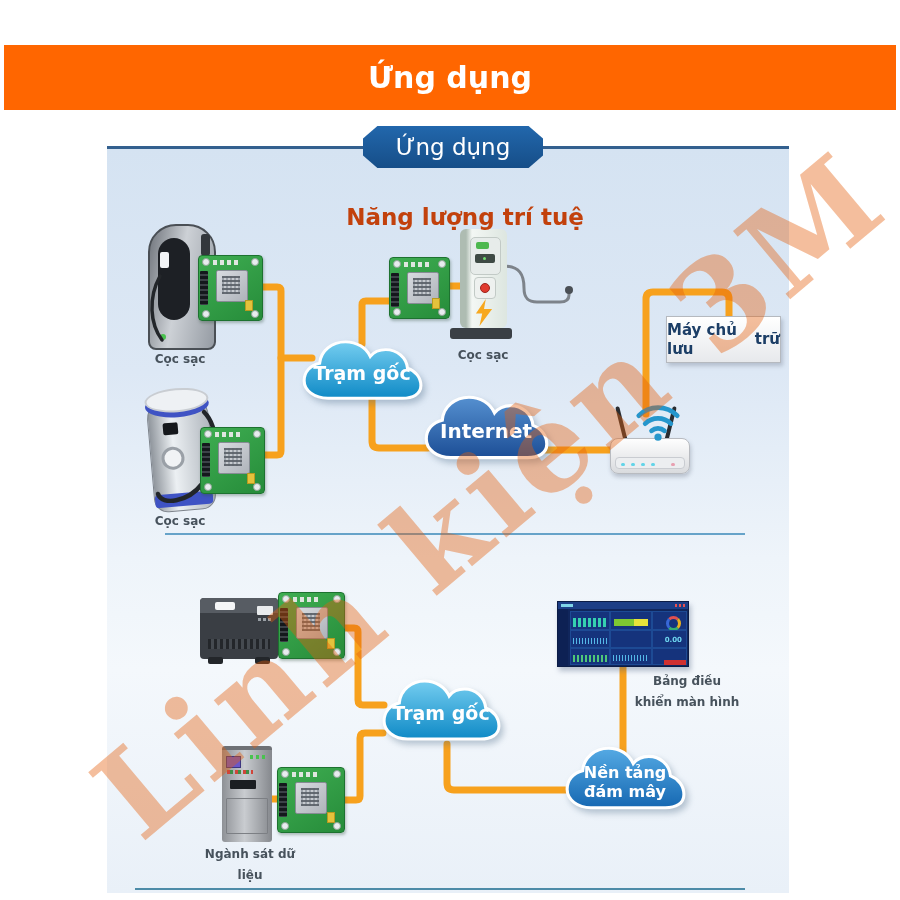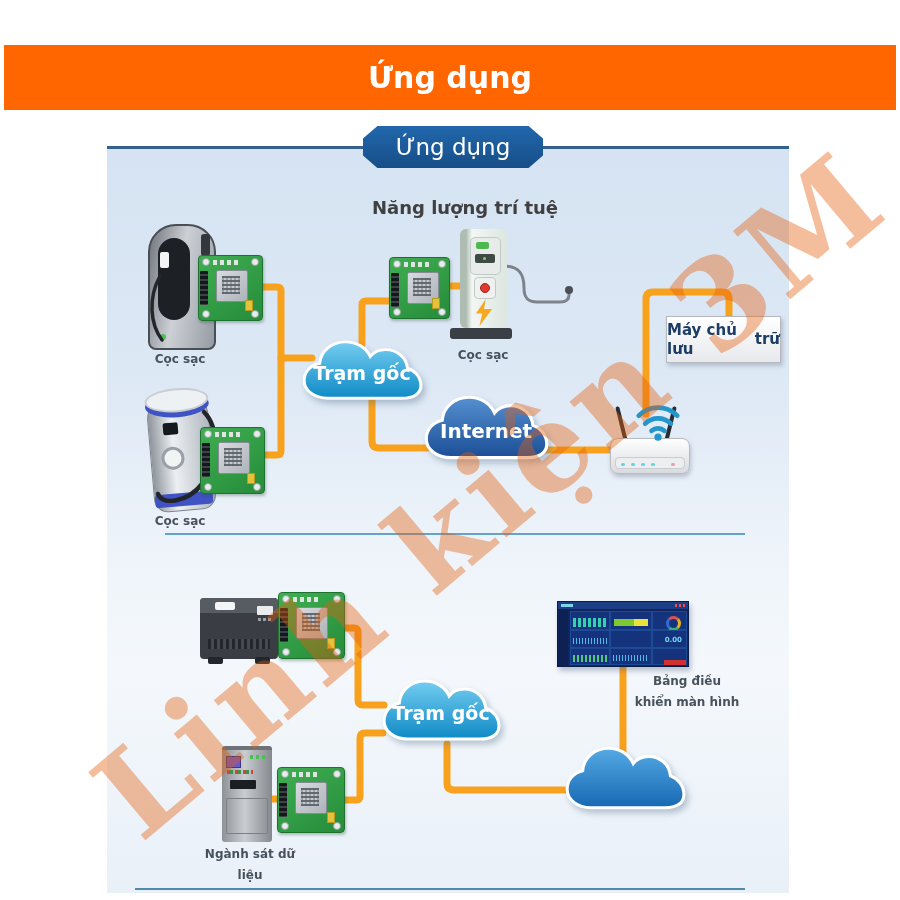--- a/index.html
+++ b/index.html
@@ -15,21 +15,21 @@
   
   .panel{left:107px;top:146px;width:682px;height:744px;
          border-top:3px solid #33608f;
          background:linear-gradient(180deg,#d5e3f2 0%,#dde8f5 30%,#eef4fa 55%,#f4f8fc 70%,#e9f0f8 100%);}
   .badge{left:363px;top:126px;width:180px;height:42px;z-index:6;
          background:linear-gradient(180deg,#2267ac,#164e88);
          clip-path:polygon(8% 0,92% 0,100% 30%,100% 70%,92% 100%,8% 100%,0 70%,0 30%);
          display:flex;align-items:center;justify-content:center;}
   .badge span{color:#ffffff;font-size:23px;}
 
-  .sec-title{color:#404040;font-weight:bold;font-size:18px;text-align:center;z-index:4;line-height:35px;}
+  .sec-title{color:#c2410c;font-weight:bold;font-size:23px;text-align:center;z-index:4;line-height:35px;margin-top:10px;}
   .dev-label{color:#47525c;font-weight:bold;font-size:12px;text-align:center;z-index:4;line-height:21px;}
 
   .divider{height:2px;z-index:2;}
 
   
   .wires{left:0;top:0;width:900px;height:900px;z-index:1;pointer-events:none;}
 
   
   .cloud{z-index:3;text-decoration:underline;}
   .cloud svg{position:absolute;left:0;top:0;width:100%;height:100%;overflow:visible;
@@ -413,20 +413,24 @@
   </div>
   <div class="abs dev-label" style="left:190px;top:844px;width:120px">
     <div>Ngành sát dữ</div>
     <div>liệu</div>
   </div>
 
   <div class="abs cloud" style="left:563px;top:742px;width:124px;height:74px">
     <svg viewBox="0 0 120 72" preserveAspectRatio="none">
       <path d="M27,64 C14,64 4,56 4,46 C4,37 10,30 19,28 C20,15 31,6 44,6 C55,6 64,12 68,21 C71,17 77,14 83,14 C94,14 103,22 104,33 C112,36 117,43 117,51 C117,60 109,64 99,64 Z" fill="url(#gMid)" stroke="#ffffff" stroke-width="3"></path>
     </svg>
+    <span class="cloud-label" style="font-size:16px;line-height:19px">
+      <div>Nền tảng</div>
+      <div>đám mây</div>
+    </span>
   </div>
 
   <div class="abs divider" style="left:135px;top:888px;width:610px;background:#4d8ba8"></div>
 
   <div class="abs watermark">
     <span>Linh kiện 3M</span>
   </div>
 
 </div>
 

